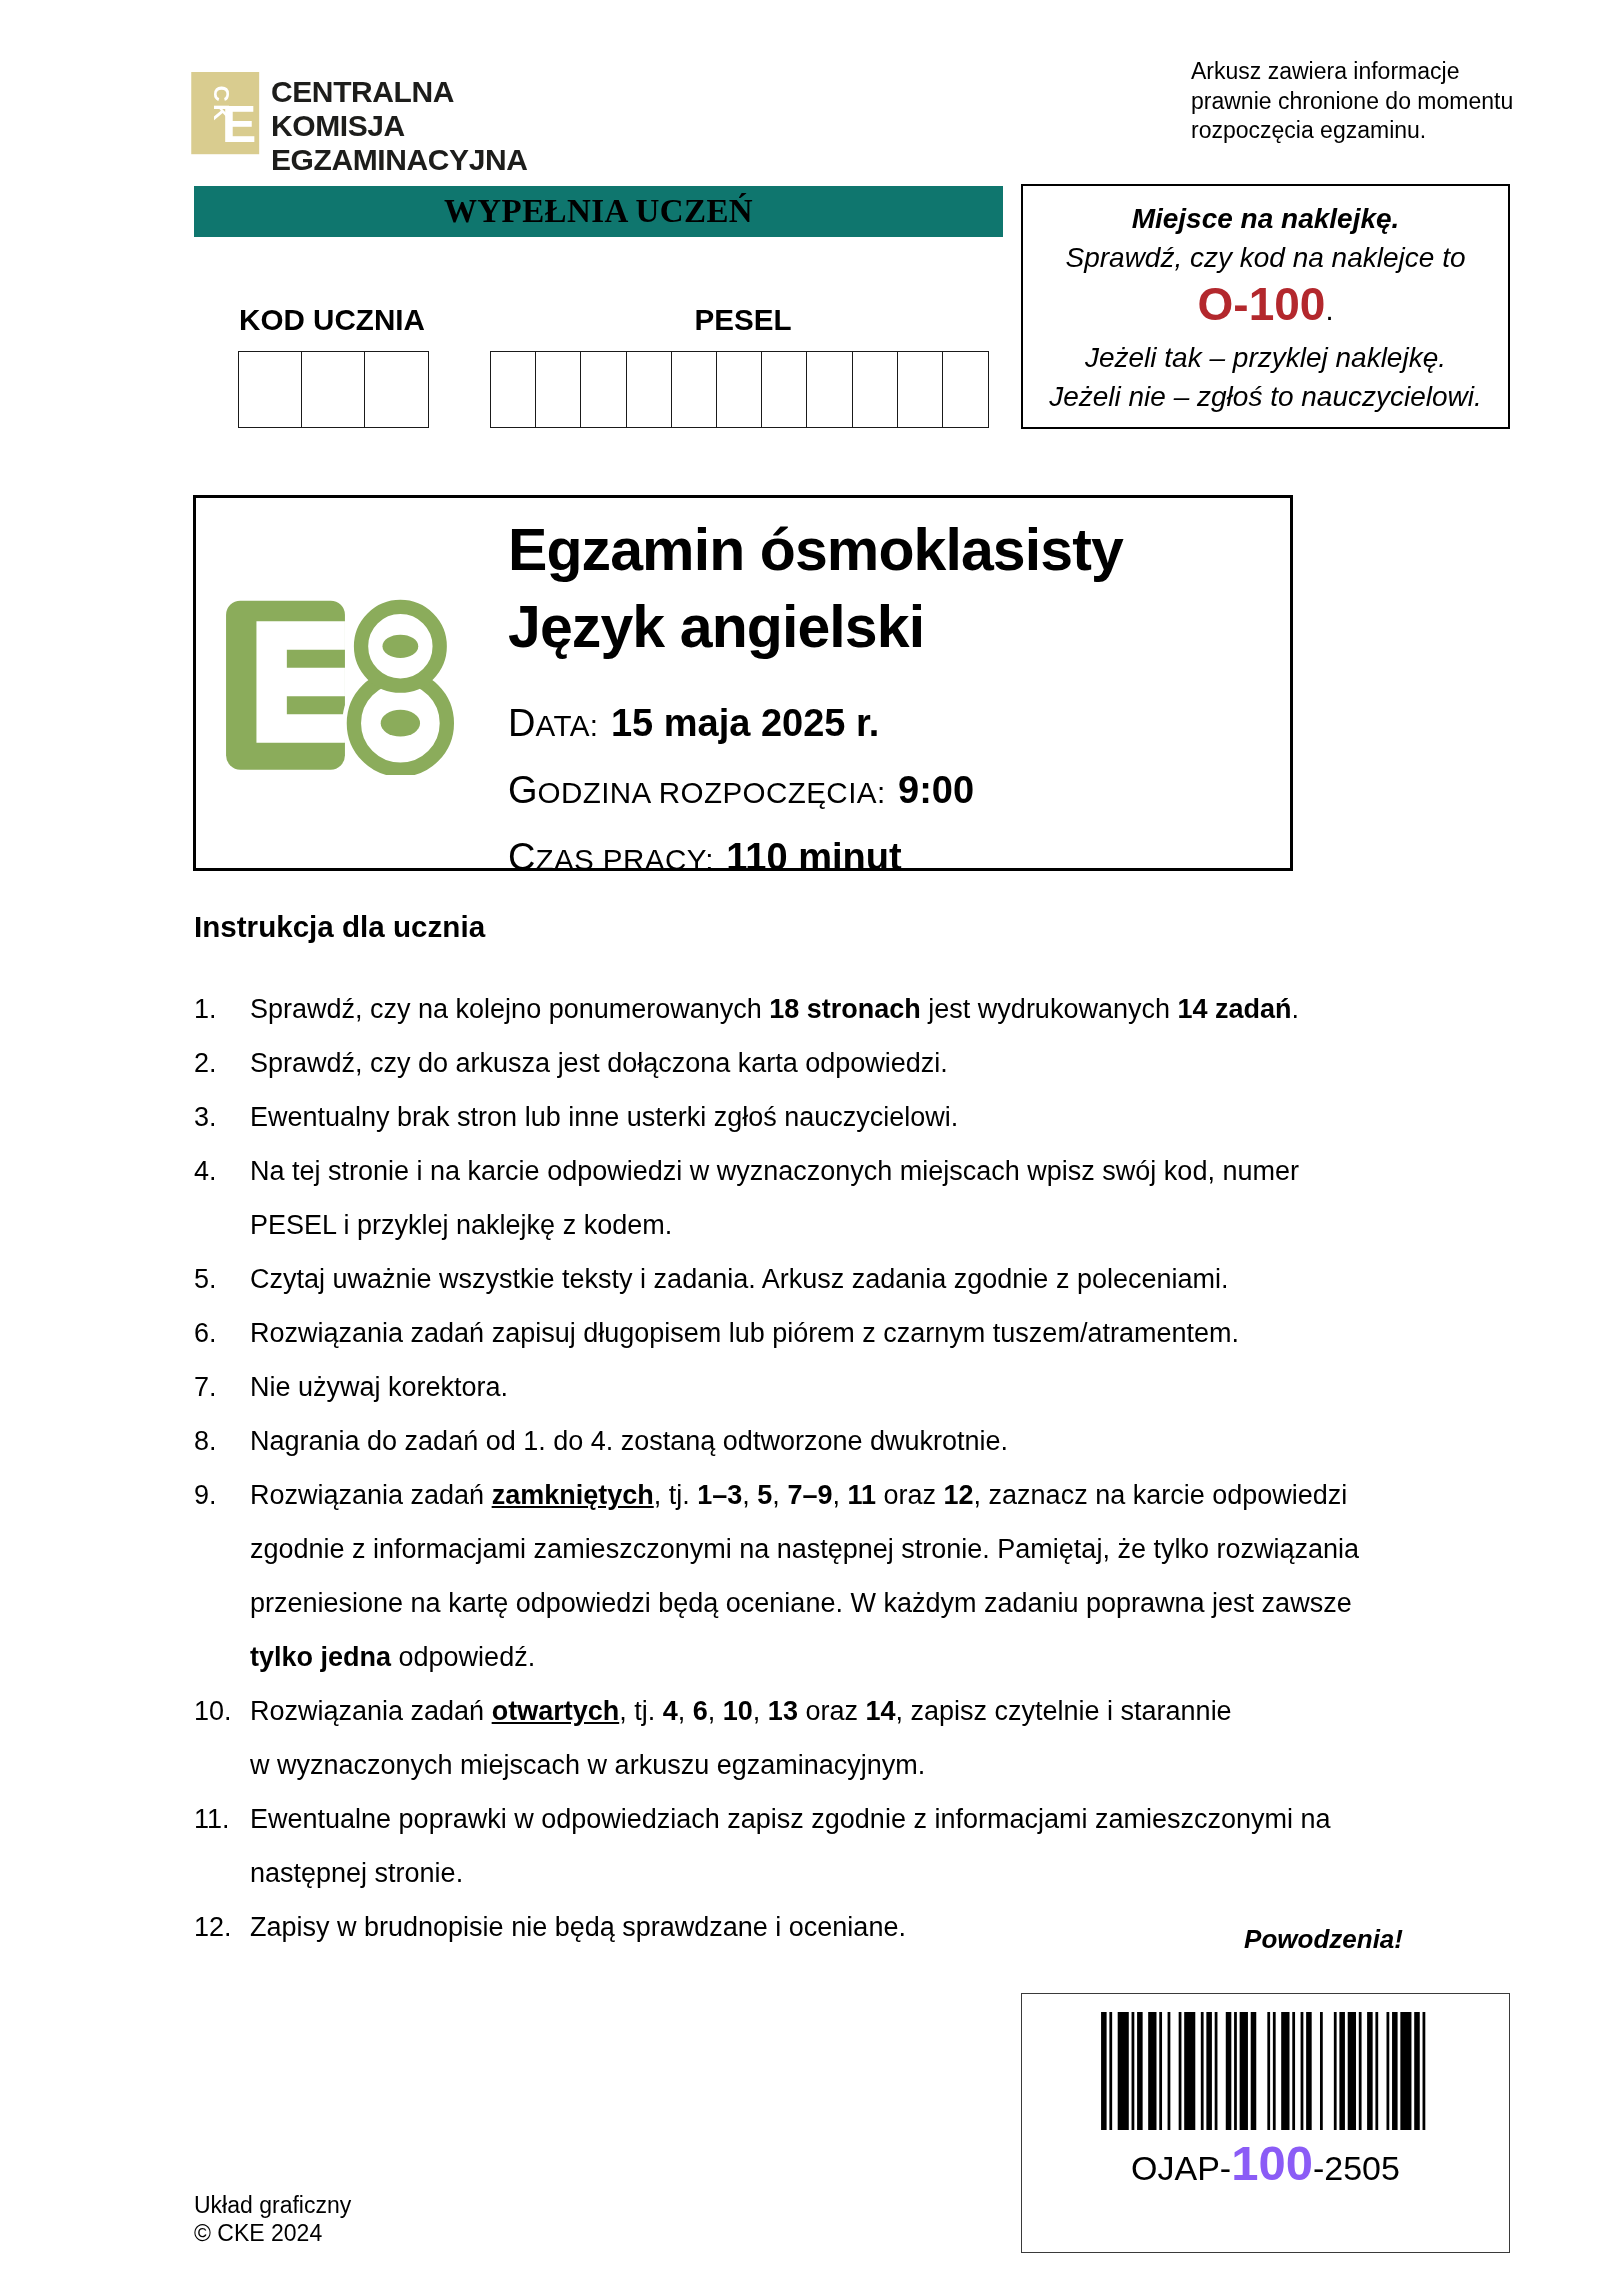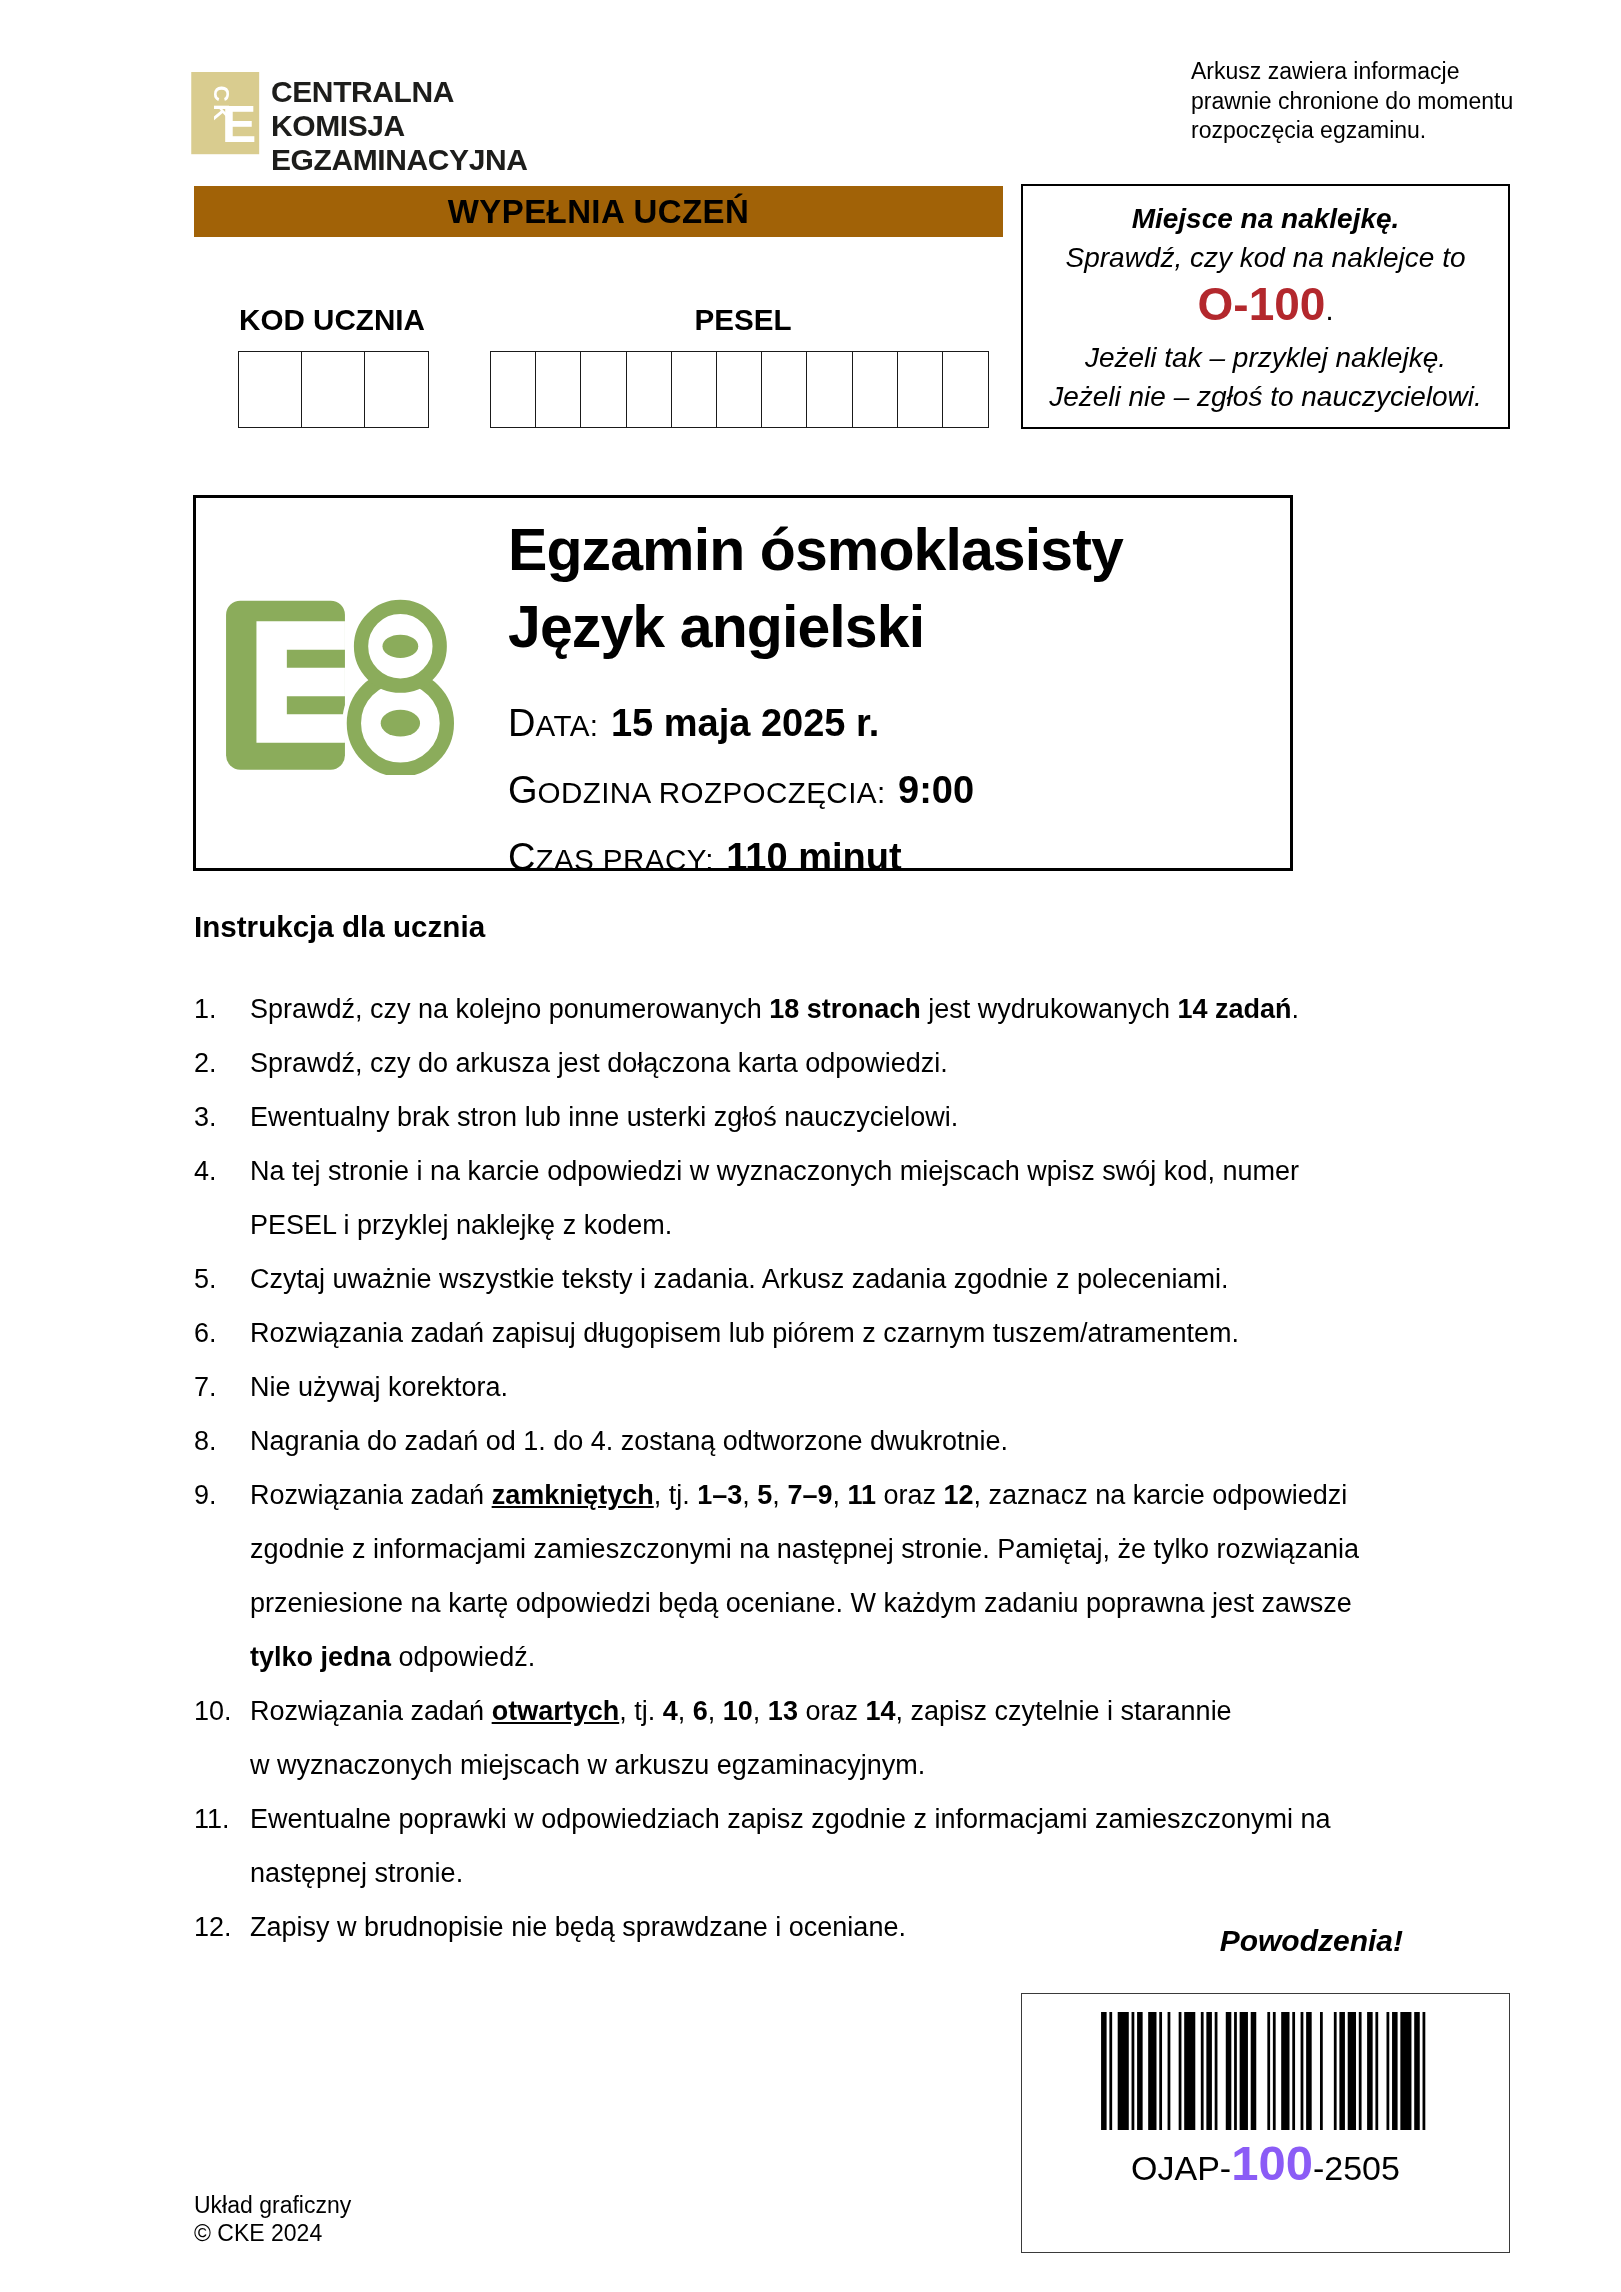--- a/index.html
+++ b/index.html
@@ -39,21 +39,21 @@
   .meta-row .val{font-weight:bold; font-size:38px; margin-left:12.5px;}
   
   .instructions{position:absolute; left:194px; top:910px; width:1317px;}
   .instr-heading{font-weight:bold; font-size:29.6px; margin-bottom:38px;}
   .instr-item{display:flex; font-size:27px; line-height:54px;}
   .instr-item .num{width:56px; flex:none;}
   .instr-item .txt{flex:1;}
   .instr-item .b{font-weight:bold;}
   .instr-item .u{text-decoration:underline;}
   .good-luck{position:absolute; left:194px; top:1924px; width:1209px; text-align:right;
-    font-weight:bold; font-style:italic; font-size:30px;}
+    font-weight:bold; font-style:italic; font-size:26px;}
   
   .barcode-box{position:absolute; left:1021px; top:1993px; width:489px; height:260px;
     border:1.8px solid #3a3a3a; box-sizing:border-box; display:flex; flex-direction:column; align-items:center;}
   .bars{margin-top:18px; height:118px;}
   .code-text{display:flex; align-items:baseline; margin-top:5.4px;}
   .code-text .pre,.code-text .suf{font-size:34px;}
   .code-text .hl{font-weight:bold; font-size:49px;}
   
   .footer{position:absolute; left:194px; top:2191px; font-size:23px; line-height:28px;}
 </style>
@@ -73,21 +73,21 @@
     <div>KOMISJA</div>
     <div>EGZAMINACYJNA</div>
   </div>
 
   <div class="legal">
     <div>Arkusz zawiera informacje</div>
     <div>prawnie chronione do momentu</div>
     <div>rozpoczęcia egzaminu.</div>
   </div>
 
-  <div class="fill-bar" style="background: #a16207;">
+  <div class="fill-bar" style="background: #0f766e; font-family: Liberation Serif, serif;">
     <span>WYPEŁNIA UCZEŃ</span>
   </div>
 
   <div class="field-label" style="left:220px; width:224px;">KOD UCZNIA</div>
   <div class="field-label" style="left:631px; width:224px;">PESEL</div>
   <div class="cells kod" style="left:238px;">
       <div class="cell"></div>
       <div class="cell"></div>
       <div class="cell"></div>
     </div>

